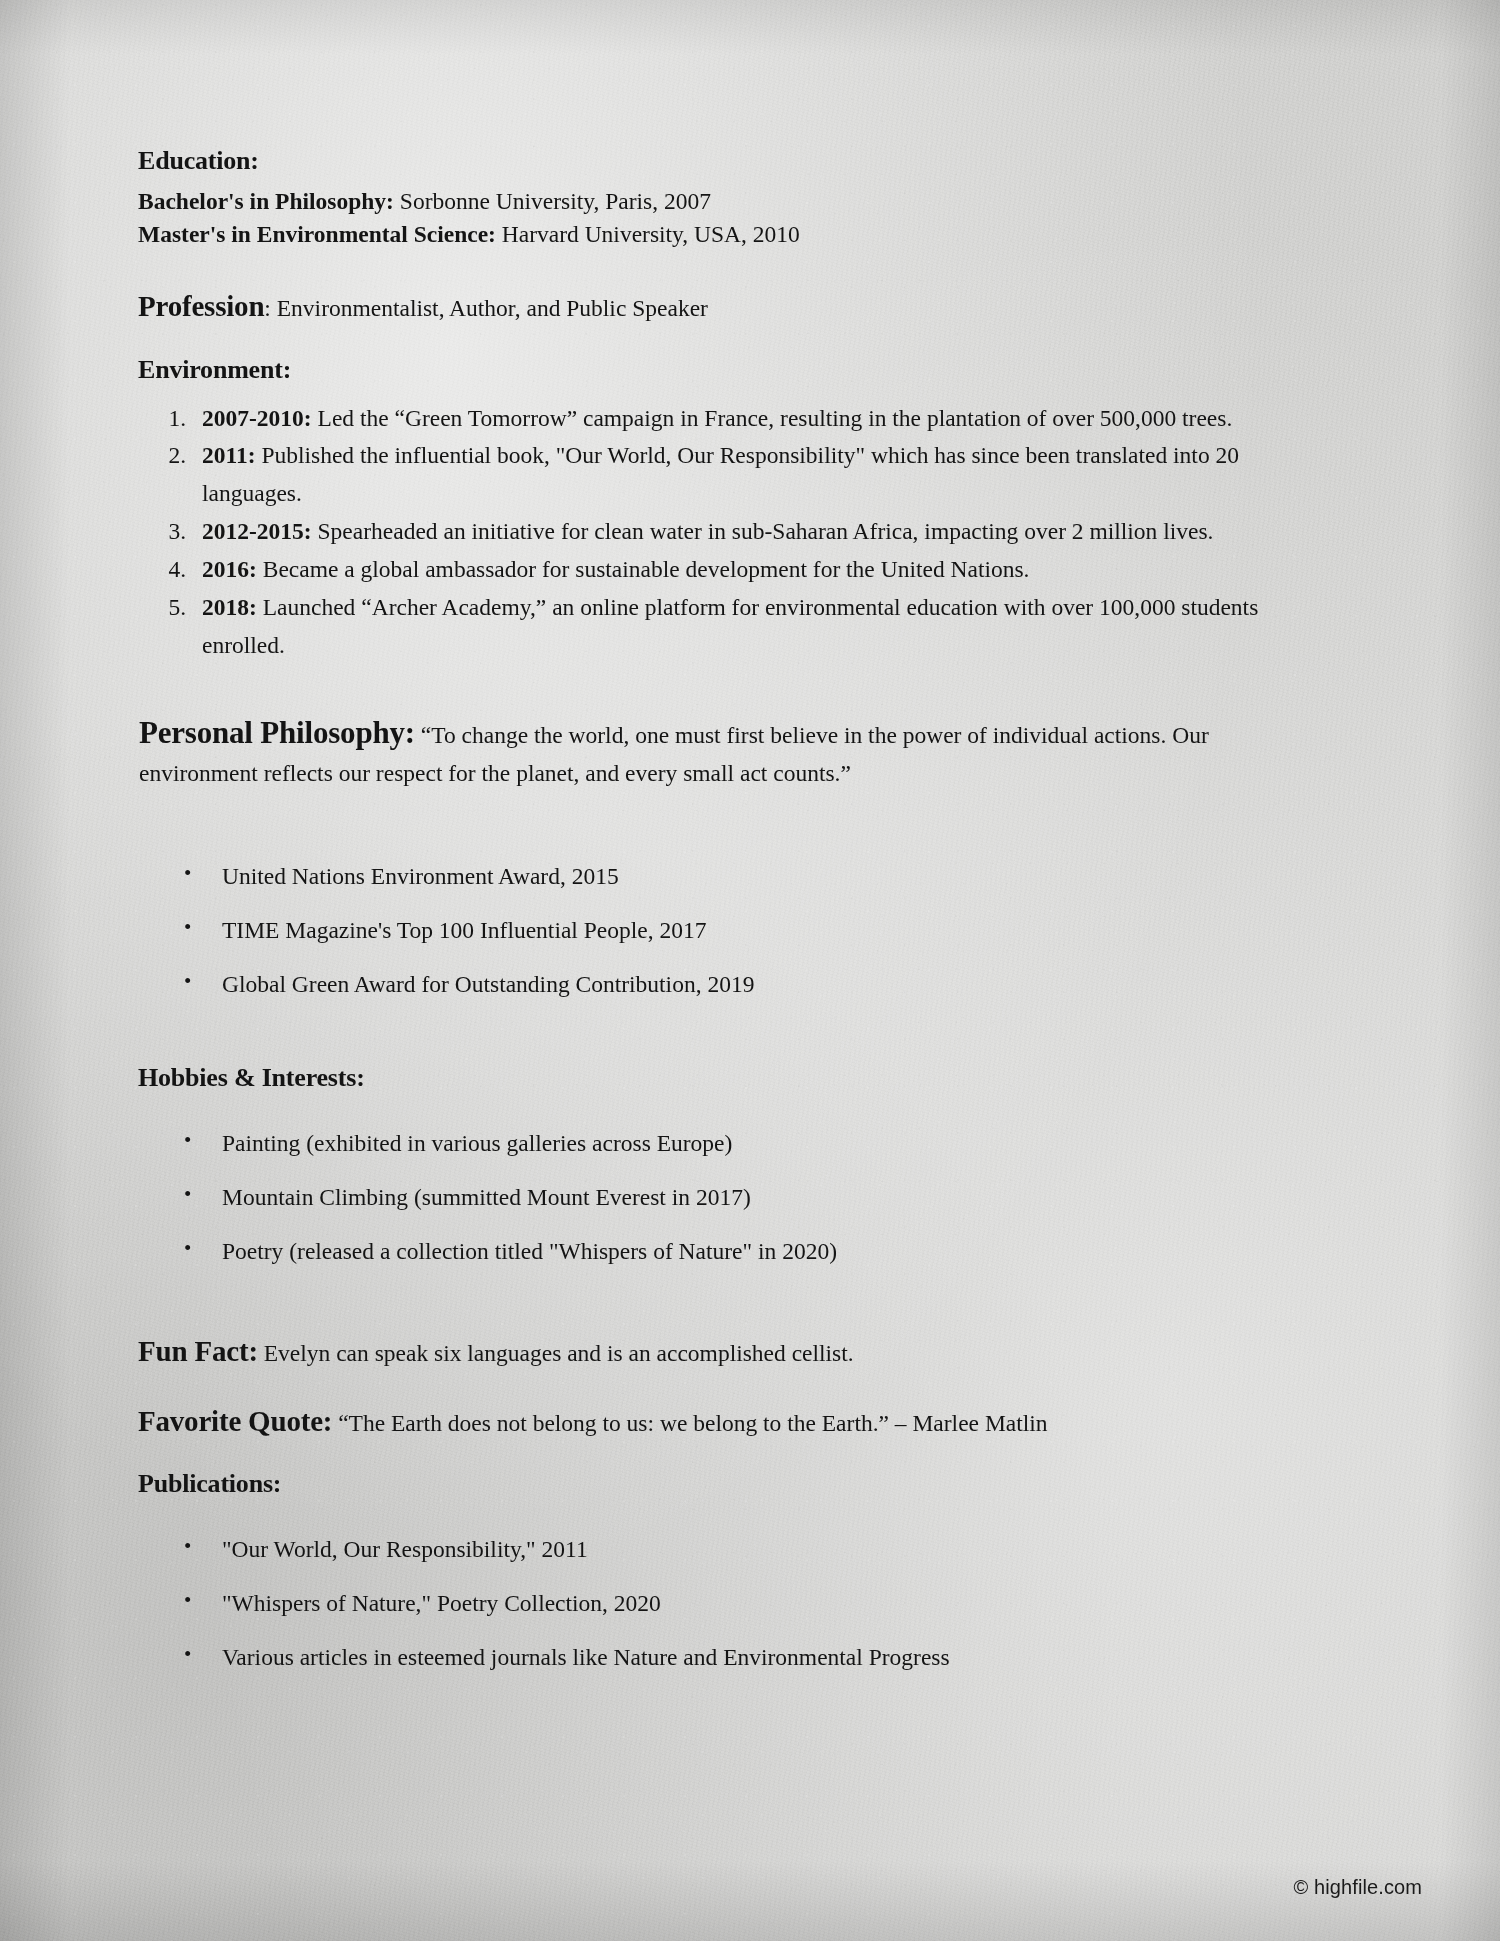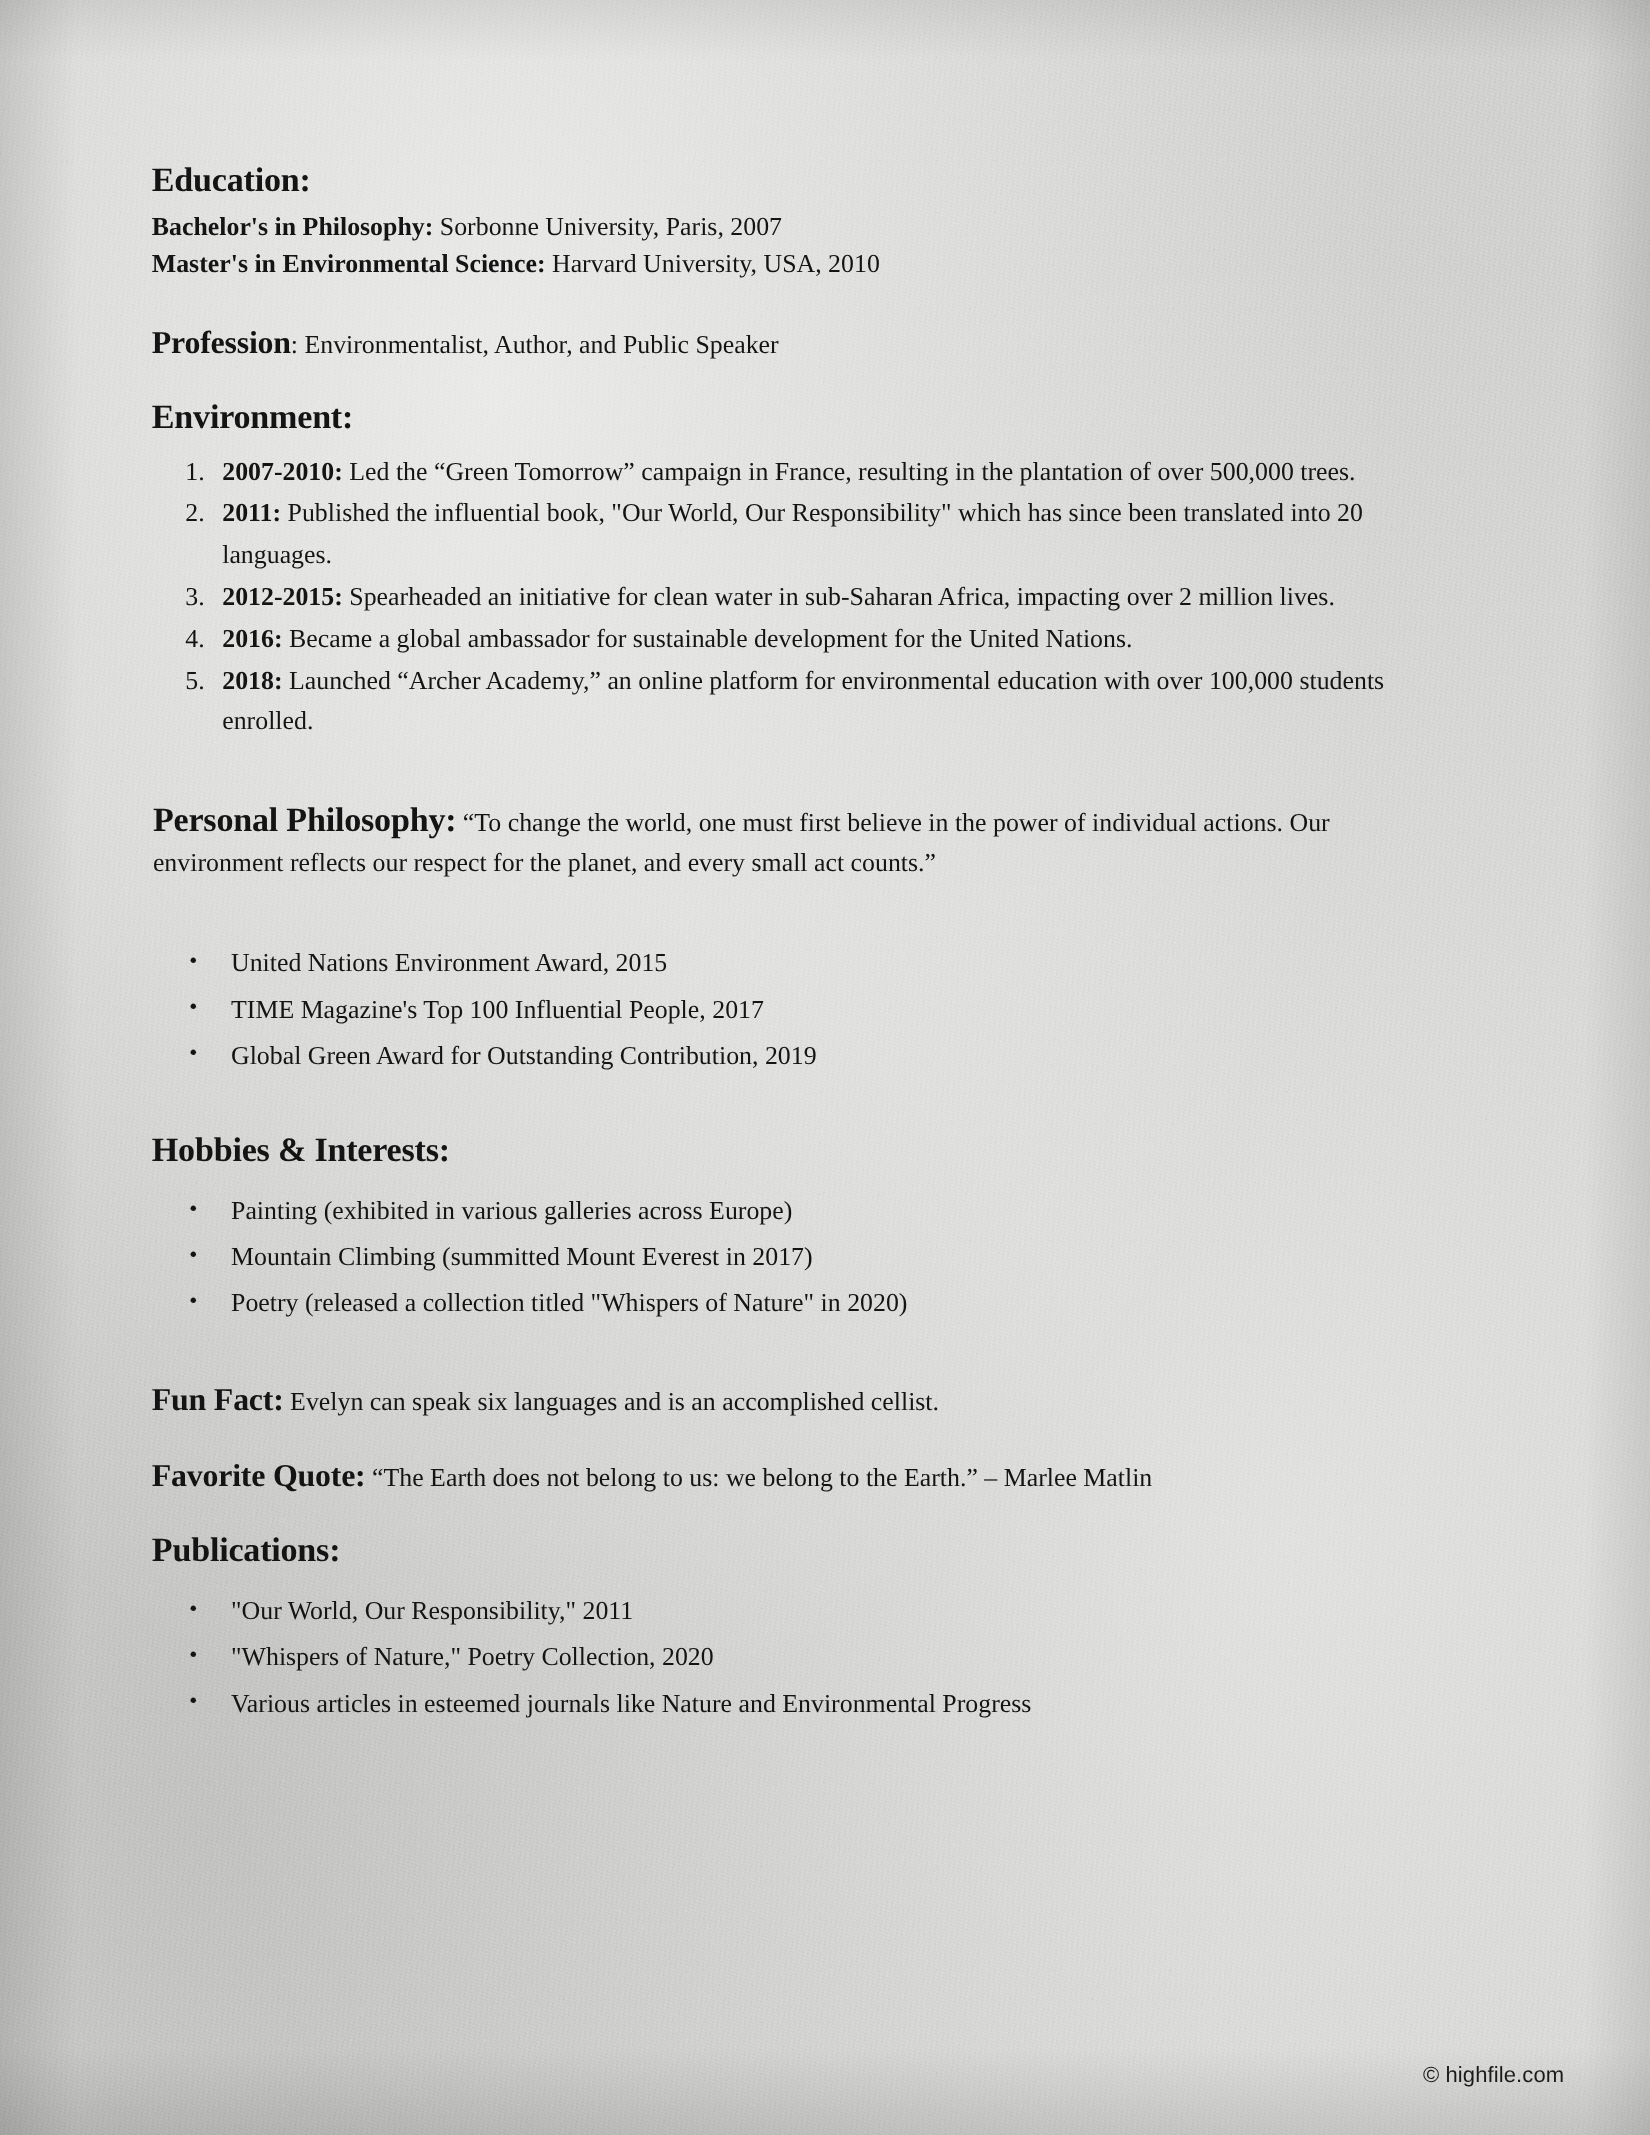--- a/index.html
+++ b/index.html
@@ -60,21 +60,21 @@
   .content {
     position: absolute;
     left: 138px;
     top: 146px;
     width: 1190px;
     color: #141414;
   }
 
   
   h2.section {
-    font-size: 31px;
+    font-size: 26px;
     font-weight: bold;
     margin: 0;
     line-height: 1.18;
     letter-spacing: -0.2px;
   }
 
   .edu-line {
     font-size: 23.5px;
     line-height: 1.42;
     margin: 0;
@@ -106,21 +106,21 @@
 
   ul.bullets {
     margin: 0;
     padding-left: 56px;
     font-size: 23.5px;
     line-height: 1.62;
     list-style: none;
   }
   ul.bullets li {
     position: relative;
-    margin: 4px;
+    margin: 16px;
     padding-left: 12px;
   }
   ul.bullets li::before {
     content: "\2022";
     position: absolute;
     left: -26px;
     top: -1px;
     font-size: 21px;
   }
 

